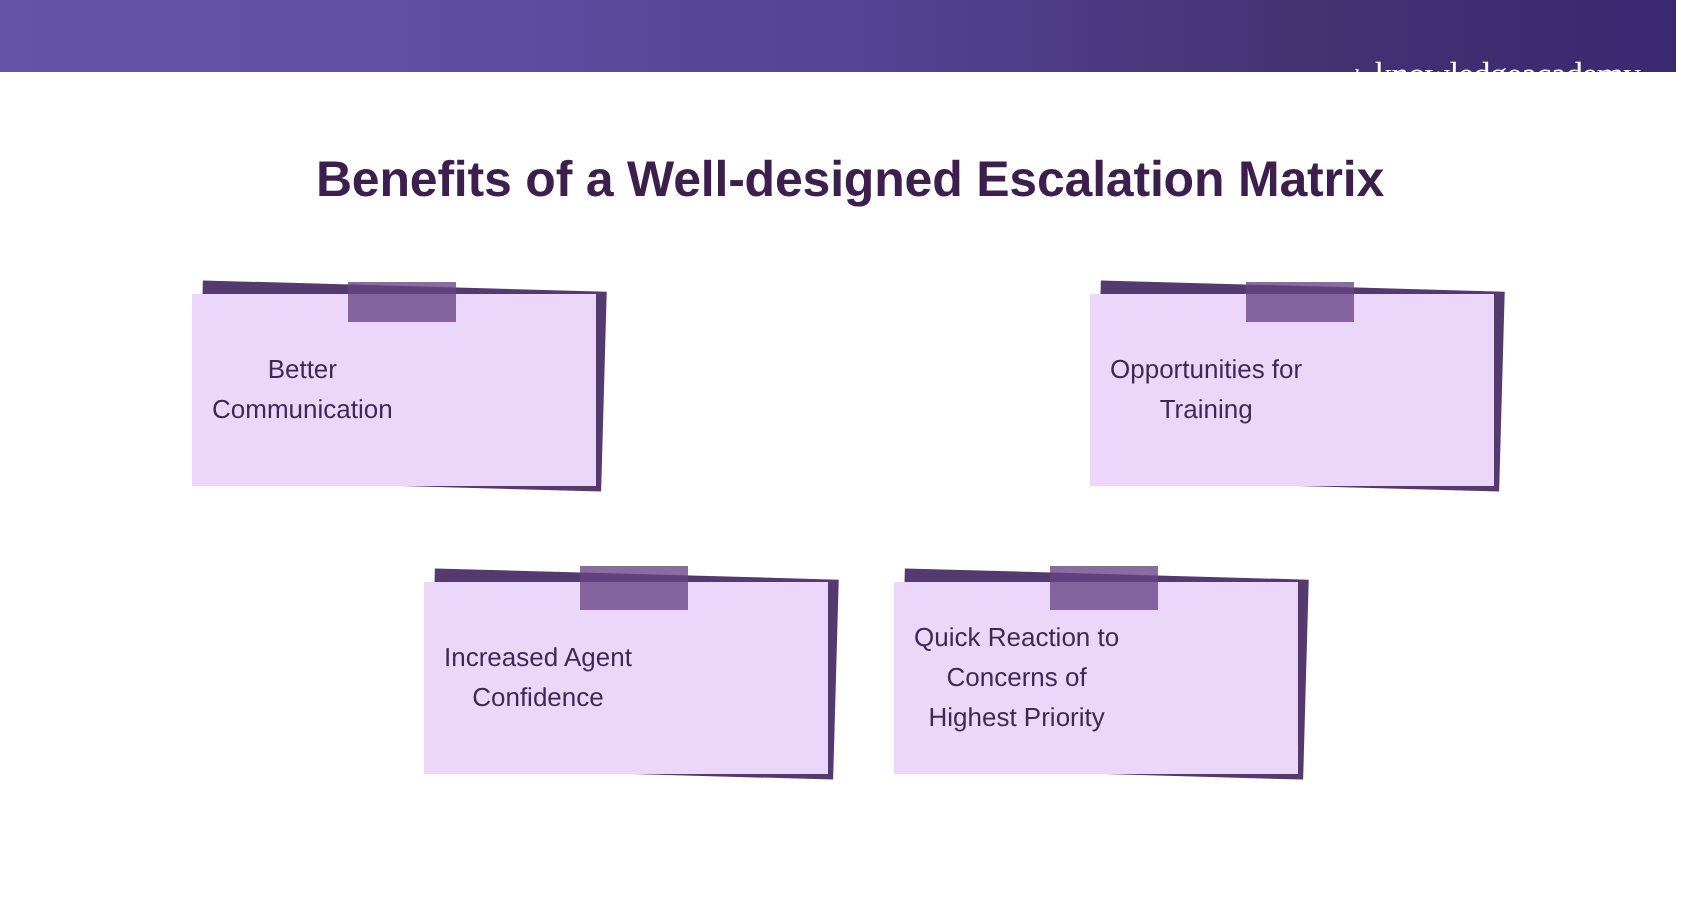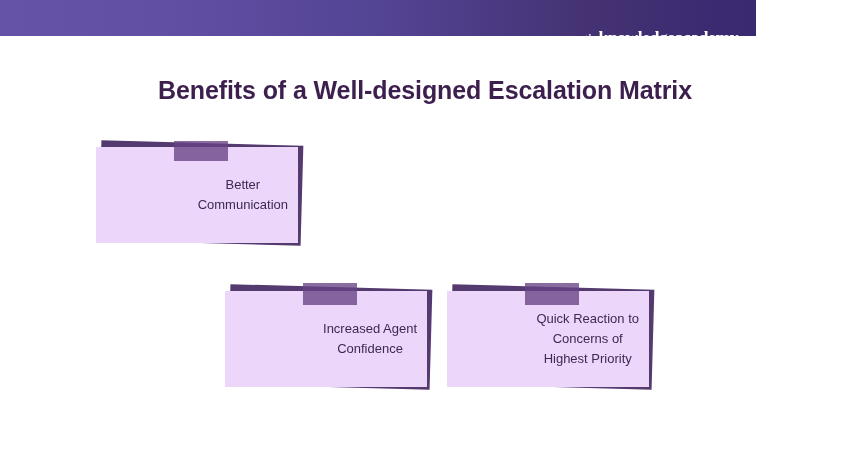--- a/index.html
+++ b/index.html
@@ -13,21 +13,21 @@
     font-family: "Liberation Sans", sans-serif;
     overflow: hidden;
     position: relative;
   }
 
   
   .header {
     position: absolute;
     top: 0;
     left: 0;
-    width: 756px;
+    width: 838px;
     height: 36px;
     background: linear-gradient(90deg, #6453a6 0%, #614fa4 22%, #544494 50%, #443273 78%, #3a2871 100%);
     display: flex;
     align-items: center;
     justify-content: flex-end;
   }
   .logo {
     color: #ffffff;
     margin-right: 18px;
     line-height: 1;
@@ -35,21 +35,21 @@
     font-family: "Liberation Serif", serif;
     display: flex;
     align-items: baseline;
   }
   .logo-the {
     font-style: italic;
     font-size: 12px;
     letter-spacing: -0.2px;
   }
   .logo-main {
-    font-weight: bold;
+    font-weight: normal;
     font-size: 17.5px;
     letter-spacing: -0.4px;
     margin-top: 40px;
   }
 
   
   .title {
     position: absolute;
     top: 76px;
     left: 0;
@@ -73,21 +73,21 @@
   .card-wrap {
     position: absolute;
     width: 202px;
     height: 100px;
   }
   .row1 { top: 141px; }
   .row2 { top: 285px; }
   .c1 { left: 96px; }
   .c2 { left: 319px; }
   .c3 { left: 545px; }
-  .c4 { left: 225px; }
+  .c4 { left: 212px; }
   .c5 { left: 431px; margin-left: 16px; }
 
   
   .card-shadow {
     position: absolute;
     left: 4px;
     top: 2px;
     width: 202px;
     height: 100px;
     background: #553a70;
@@ -97,21 +97,21 @@
   
   .card-face {
     position: absolute;
     left: 0;
     top: 6px;
     width: 202px;
     height: 96px;
     background: #ecd6f9;
     display: flex;
     align-items: center;
-    justify-content: flex-end;
+    justify-content: flex-start;
   }
   .card-label {
     color: #3c2a53;
     font-size: 13px;
     line-height: 20px;
     text-align: center;
     padding: 0 10px;
     white-space: pre-line;
   }
   
@@ -145,20 +145,28 @@
   <div class="card-wrap row1 c1">
     <div class="card-shadow"></div>
     <div class="card-face">
       <div class="card-label">Better
 Communication</div>
     </div>
     <div class="card-tape"></div>
   </div>
 
 
+  <div class="card-wrap row1 c3">
+    <div class="card-shadow"></div>
+    <div class="card-face">
+      <div class="card-label">Opportunities for
+Training</div>
+    </div>
+    <div class="card-tape"></div>
+  </div>
 
   <div class="card-wrap row2 c4">
     <div class="card-shadow"></div>
     <div class="card-face">
       <div class="card-label">Increased Agent
 Confidence</div>
     </div>
     <div class="card-tape tall"></div>
   </div>
 

